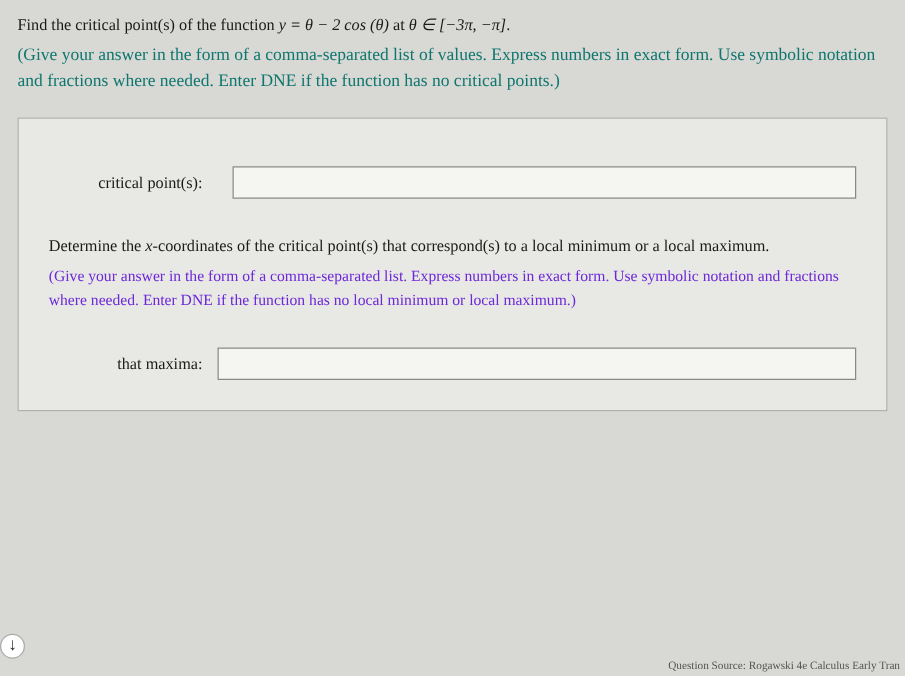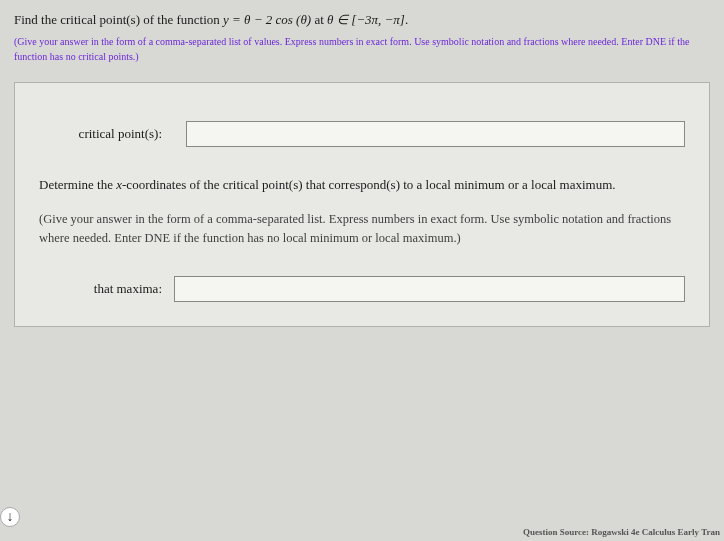--- a/index.html
+++ b/index.html
@@ -18,22 +18,22 @@
     .container {
       padding: 10px 14px 0 14px;
     }
     .question-text {
       font-size: 13px;
       color: #1a1a1a;
       line-height: 1.5;
       margin-bottom: 4px;
     }
     .instruction-text {
-      font-size: 10px;
-      color: #6d28d9;
+      font-size: 14px;
+      color: #0f766e;
       line-height: 1.5;
       margin-bottom: 18px;
     }
     .italic {
       font-style: italic;
     }
     .panel {
       background: #e8e8e5;
       border: 1px solid #b0b0ad;
       padding: 32px 24px 20px 24px;
@@ -58,39 +58,38 @@
       background: #f5f5f2;
       border: 1px solid #888;
       padding: 2px 6px;
       font-size: 13px;
       font-family: inherit;
     }
     .sub-question {
       font-size: 13px;
       color: #1a1a1a;
       line-height: 1.5;
-      margin-bottom: 16px;
+      margin-bottom: 6px;
     }
     .sub-instruction {
       font-size: 12.5px;
-      color: #404040;
+      color: #6d28d9;
       line-height: 1.5;
       margin-bottom: 28px;
     }
     .spacer-top {
       margin-top: 6px;
       gap: 12px;
     }
     .source-text {
       position: absolute;
       bottom: 4px;
       right: 4px;
       font-size: 9px;
       color: #555;
-      font-weight: bold;
     }
     .down-arrow {
       position: absolute;
       left: 0;
       bottom: 14px;
       width: 20px;
       height: 20px;
       background: #fff;
       border-radius: 50%;
       display: flex;

